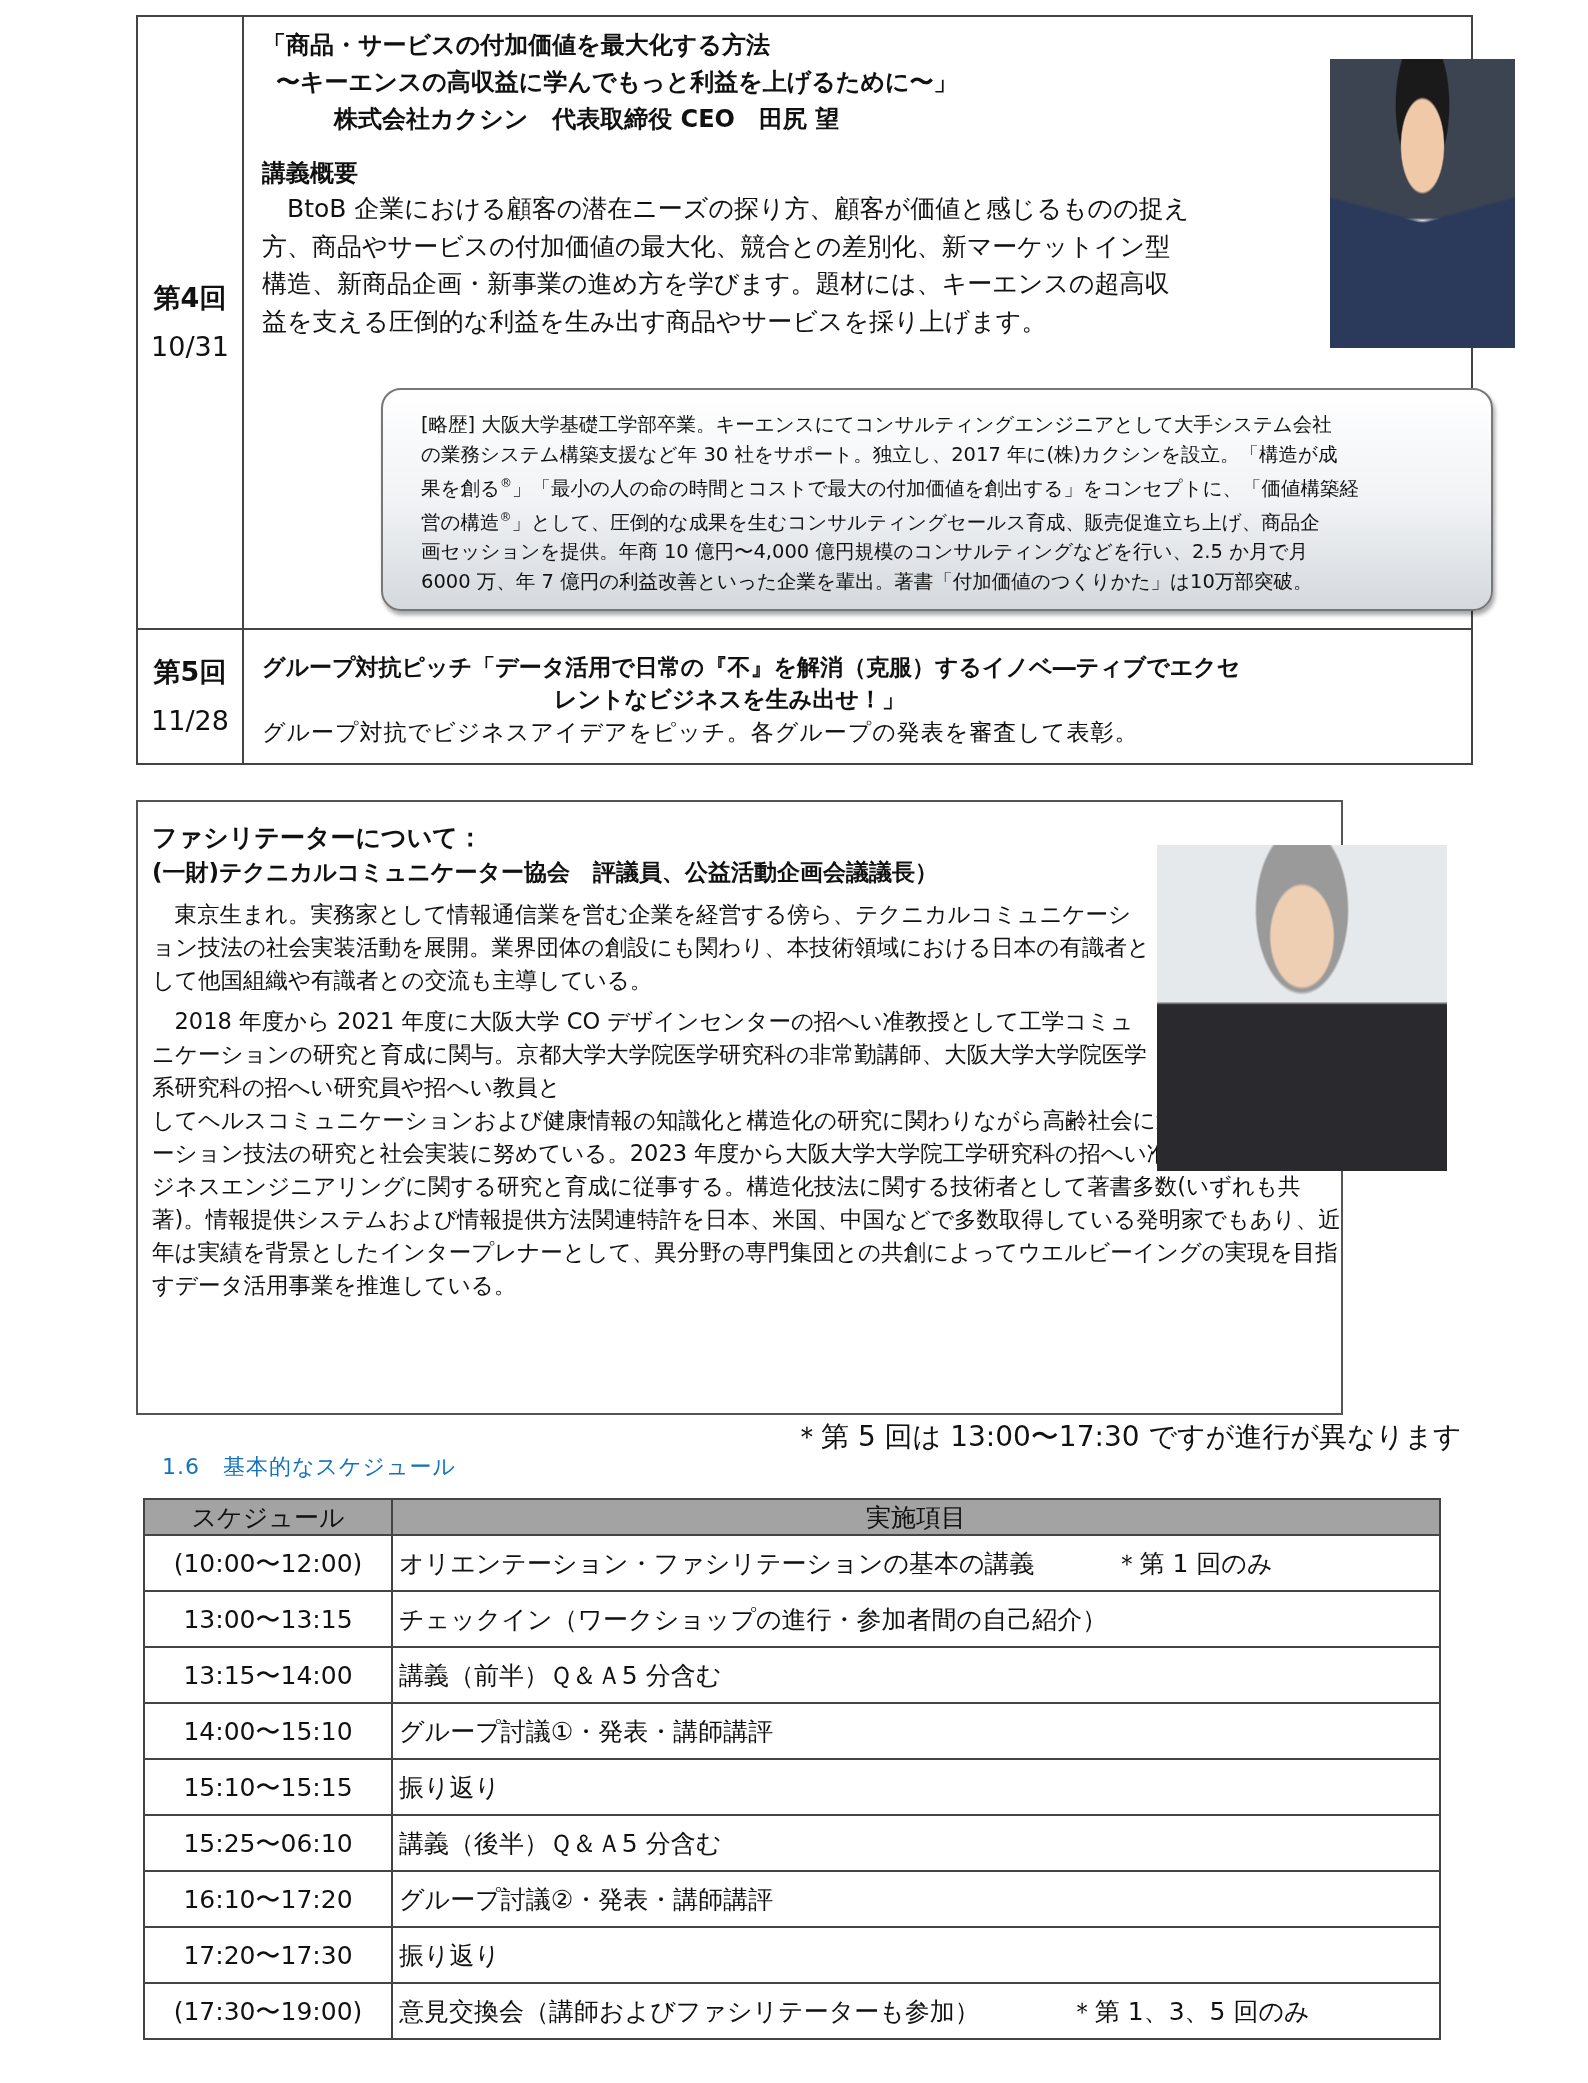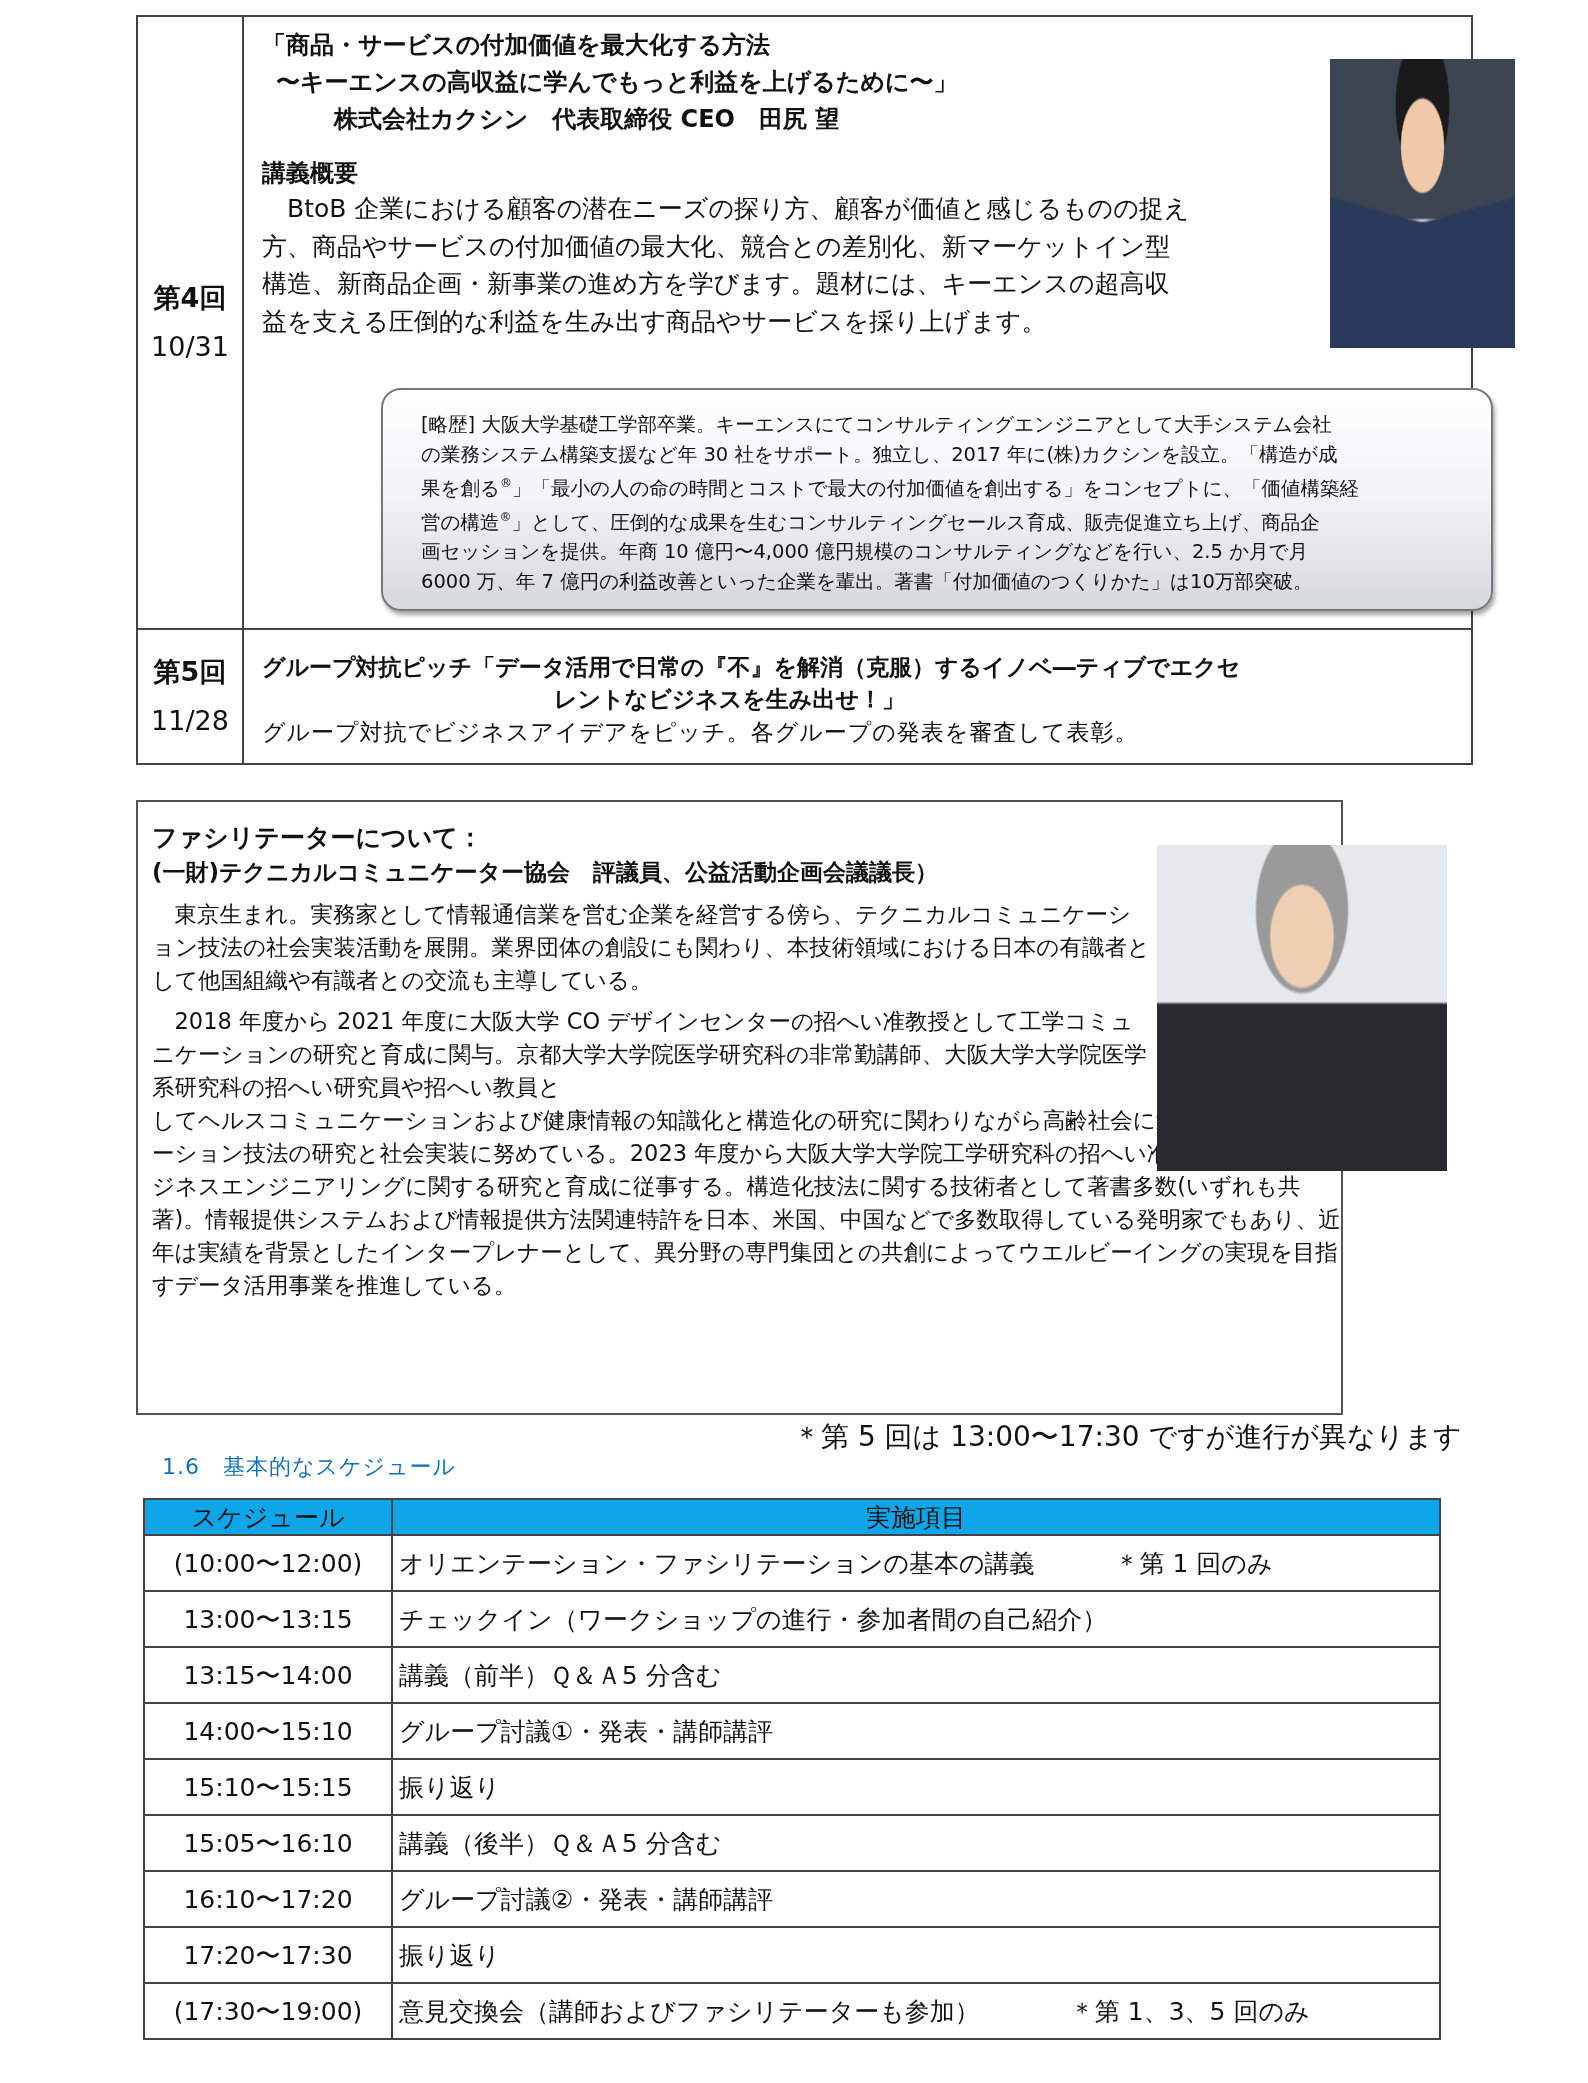--- a/index.html
+++ b/index.html
@@ -52,21 +52,21 @@
     background: radial-gradient(ellipse at 50% 28%, #efcfb3 0 15%, transparent 16%),
                 radial-gradient(ellipse at 50% 20%, #9a9a9a 0 22%, transparent 23%),
                 linear-gradient(180deg, transparent 48%, #2a2a2e 49%),
                 #e6e9ec; }
 
   
   .sched-heading { position: absolute; left: 162px; top: 1452px; font-size: 22px; font-weight: normal; color: #1472bd; letter-spacing: 1px; }
   .sched-note { position: absolute; left: 760px; top: 1418px; font-size: 28px; margin-left: 33px; }
   .sched { position: absolute; left: 143px; top: 1498px; width: 1298px; border-collapse: collapse; border: 2px solid #444; }
   .sched th, .sched td { border: 2px solid #444; font-size: 25px; font-weight: normal; }
-  .sched th { background: #0ea5e9; height: 36px; text-align: center; }
+  .sched th { background: #a3a3a3; height: 36px; text-align: center; }
   .sched td { height: 56px; }
   .sched td.time { width: 248px; text-align: center; }
   .sched td.item { padding-left: 6px; }
   .sched td .note { display: inline-block; }
 </style>
 </head>
 <body>
 
 <table class="sessions">
   <tbody>
@@ -150,21 +150,21 @@
     </tr>
     <tr>
       <td class="time">14:00〜15:10</td>
       <td class="item">グループ討議①・発表・講師講評</td>
     </tr>
     <tr>
       <td class="time">15:10〜15:15</td>
       <td class="item">振り返り</td>
     </tr>
     <tr>
-      <td class="time">15:05〜16:10</td>
+      <td class="time">15:25〜06:10</td>
       <td class="item">講義（後半）Ｑ＆Ａ5 分含む</td>
     </tr>
     <tr>
       <td class="time">16:10〜17:20</td>
       <td class="item">グループ討議②・発表・講師講評</td>
     </tr>
     <tr>
       <td class="time">17:20〜17:30</td>
       <td class="item">振り返り</td>
     </tr>

